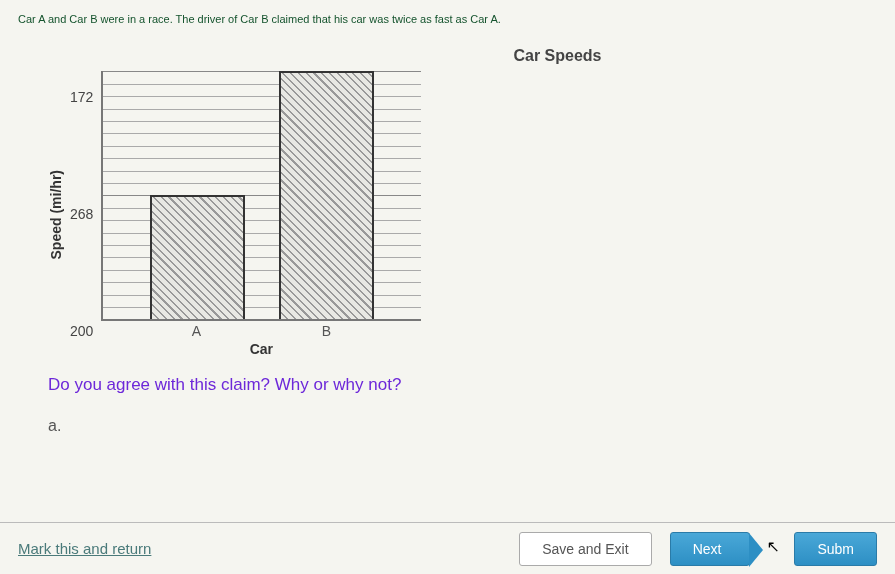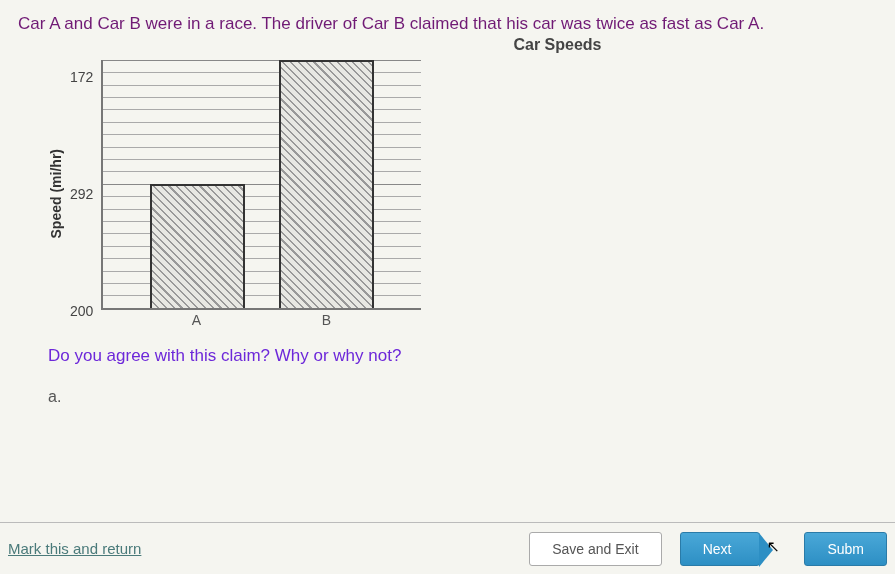--- a/index.html
+++ b/index.html
@@ -7,23 +7,23 @@
       font-family: Arial, sans-serif;
       background: #f5f5f0;
       width: 895px;
       height: 574px;
       padding: 12px 18px;
       color: #555;
       position: relative;
       overflow: hidden;
     }
     .question-text {
-      font-size: 17px;
-      color: #701a75;
-      margin-bottom: 0;
+      font-size: 11px;
+      color: #14532d;
+      margin-bottom: 20px;
       line-height: 1.4;
     }
     .chart-title {
       font-size: 16px;
       font-weight: bold;
       color: #444;
       text-align: center;
       margin-left: 220px;
       margin-bottom: 6px;
     }
@@ -126,21 +126,21 @@
       color: #555;
     }
     .answer-letter { width: 20px; }
     .footer {
       position: absolute;
       left: 0; right: 0; bottom: 0;
       height: 52px;
       border-top: 1px solid #bbb;
       display: flex;
       align-items: center;
-      padding: 0 8px;
+      padding: 0 18px;
       gap: 18px;
       background: #f5f5f0;
     }
     .mark-link {
       color: #4a7a7a;
       text-decoration: underline;
       font-size: 15px;
       cursor: pointer;
       margin-right: auto;
     }
@@ -192,21 +192,21 @@
 </head>
 <body>
 
 <div class="question-text">Car A and Car B were in a race. The driver of Car B claimed that his car was twice as fast as Car A.</div>
 <div class="chart-title">Car Speeds</div>
 
 <div class="chart-wrap">
   <div class="ylabel">Speed (mi/hr)</div>
   <div class="yticks">
     <span>172</span>
-    <span>292</span>
+    <span>268</span>
     <span>200</span>
   </div>
   <div class="plot-col">
     <div class="plot">
       <div class="gridlines">
         <div class="grid-half">
           <div class="grid-minor"></div>
             <div class="grid-minor"></div>
             <div class="grid-minor"></div>
             <div class="grid-minor"></div>
@@ -232,20 +232,21 @@
       </div>
       <div class="bars">
         <div class="bar bar-a"></div>
         <div class="bar bar-b"></div>
       </div>
     </div>
     <div class="xticks">
       <span class="xtick">A</span>
       <span class="xtick">B</span>
     </div>
+    <div class="xlabel">Car</div>
   </div>
 </div>
 
 <div class="follow-q">Do you agree with this claim? Why or why not?</div>
 
 <div class="answer-row">
   <span class="answer-letter">a.</span>
 </div>
 
 <div class="footer">

